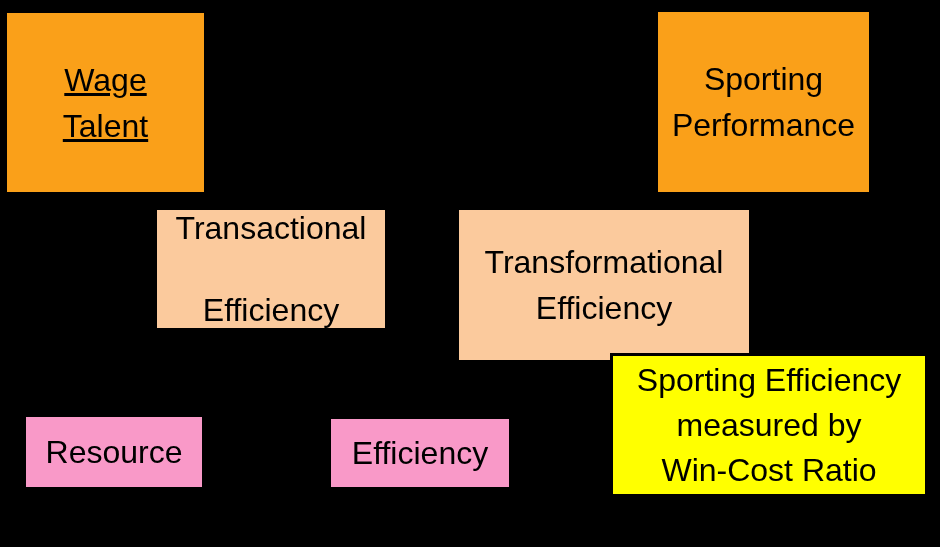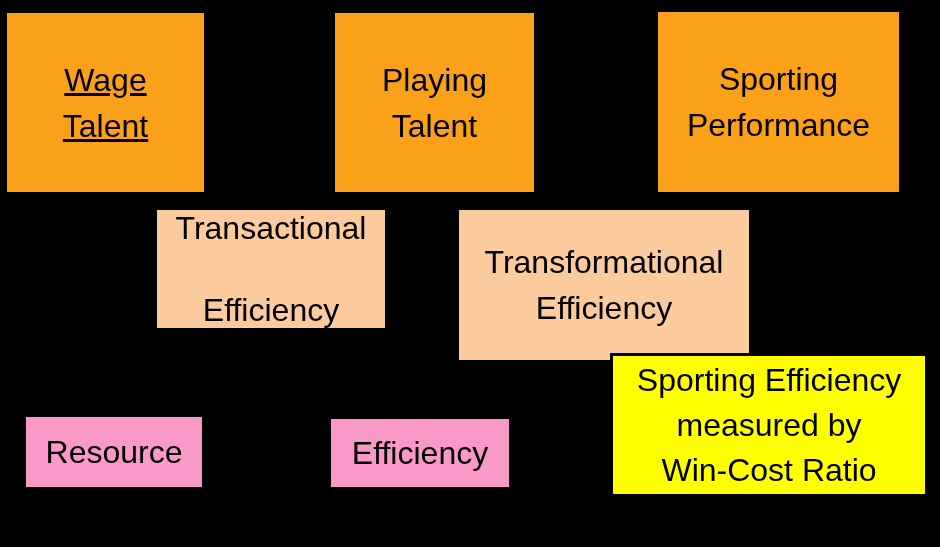--- a/index.html
+++ b/index.html
@@ -42,26 +42,22 @@
 </head>
 <body>
 
 <div class="canvas" style="background-color: rgb(0, 0, 0); color: rgb(0, 0, 0);">
 
   <div class="box" style="left: 7px; top: 13px; width: 197px; height: 179px; background-color: rgb(250, 160, 25); text-decoration: underline;">
     <span class="line">Wage</span>
     <span class="line">Talent</span>
   </div>
 
-  <div class="box" style="left: 335px; top: 13px; width: 199px; height: 179px; background-color: rgb(250, 160, 25);">
-    <span class="line">Playing</span>
-    <span class="line">Talent</span>
-  </div>
 
-  <div class="box" style="left: 658px; top: 12px; width: 241px; height: 180px; background-color: rgb(250, 160, 25); align-items: center;">
+  <div class="box" style="left: 658px; top: 12px; width: 211px; height: 180px; background-color: rgb(250, 160, 25); align-items: center;">
     <span class="line">Sporting</span>
     <span class="line">Performance</span>
   </div>
 
   <div class="box" style="left: 157px; top: 210px; width: 228px; height: 118px; background-color: rgb(251, 202, 157); gap: 36px;">
     <span class="line">Transactional</span>
     <span class="line">Efficiency</span>
   </div>
 
   <div class="box" style="left: 459px; top: 210px; width: 290px; height: 150px; background-color: rgb(251, 202, 157);">

